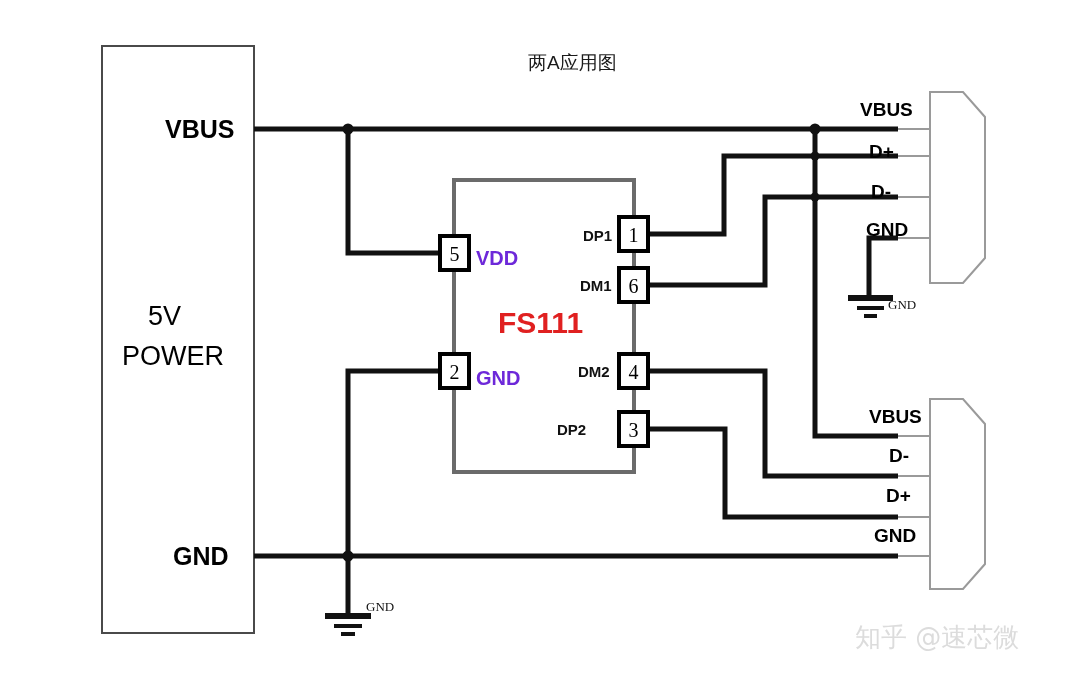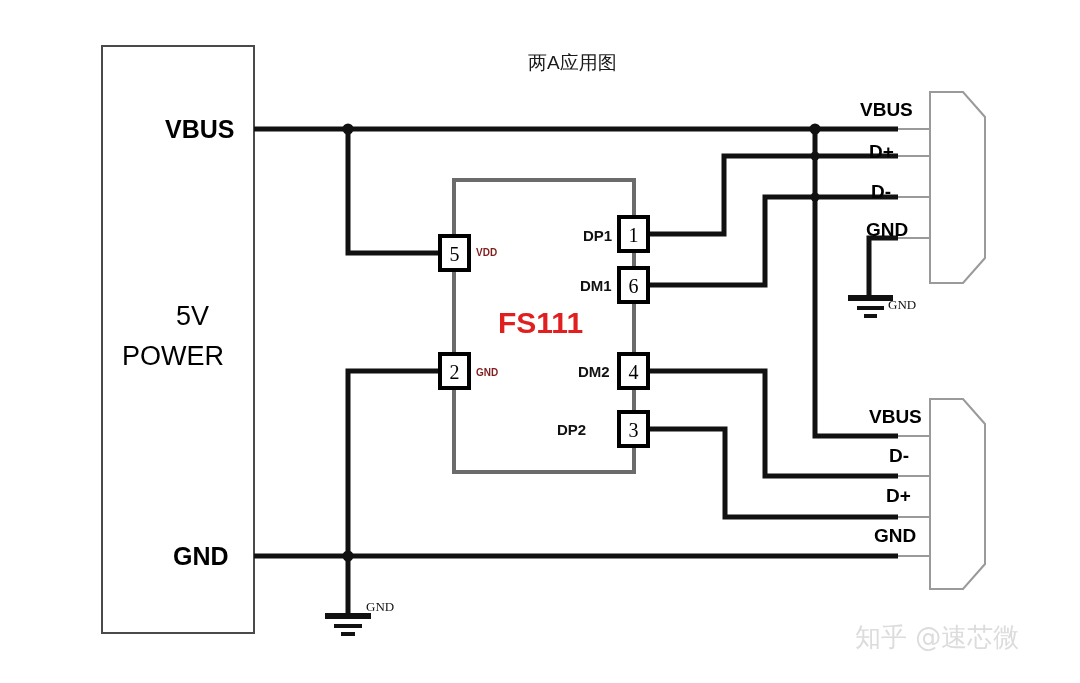--- a/index.html
+++ b/index.html
@@ -43,24 +43,24 @@
     color: #000;
     text-align: center;
   }
   .conn-pin {
     font-size: 19px;
     font-weight: bold;
     font-family: "Liberation Sans", sans-serif;
     color: #000;
   }
   .pinfn {
-    font-size: 10px;
-    font-weight: bold;
-    font-family: "Liberation Sans", sans-serif;
-    color: #7f1d1d;
+    font-size: 20px;
+    font-weight: bold;
+    font-family: "Liberation Sans", sans-serif;
+    color: #6d28d9;
   }
   .pinname {
     font-size: 15px;
     font-weight: bold;
     font-family: "Liberation Sans", sans-serif;
     color: #111;
   }
   .gnd-sym-lbl {
     font-size: 13px;
     font-family: "Liberation Serif", serif;
@@ -180,21 +180,21 @@
     <rect x="619" y="217" width="29" height="34" fill="#ffffff" stroke="#000" stroke-width="4"></rect>
     <rect x="619" y="268" width="29" height="34" fill="#ffffff" stroke="#000" stroke-width="4"></rect>
     <rect x="619" y="354" width="29" height="34" fill="#ffffff" stroke="#000" stroke-width="4"></rect>
     <rect x="619" y="412" width="29" height="34" fill="#ffffff" stroke="#000" stroke-width="4"></rect>
   </g>
 </svg>
 
 <div class="lbl title" style="left:528px; top:53px;">两A应用图</div>
 
 <div class="lbl port-big" style="left:165px; top:117px;">VBUS</div>
-<div class="lbl power-txt" style="left:176px; top:303px;">5V</div>
+<div class="lbl power-txt" style="left:148px; top:303px;">5V</div>
 <div class="lbl power-txt" style="left:122px; top:343px;">POWER</div>
 <div class="lbl port-big" style="left:173px; top:544px;">GND</div>
 
 <div class="lbl chipname" style="left:498px; top:308px; color:#e02020;">FS111</div>
 
 <div class="pinnum" style="left:440px; top:244px; width:29px;">5</div>
 <div class="pinnum" style="left:440px; top:362px; width:29px;">2</div>
 <div class="pinnum" style="left:619px; top:225px; width:29px;">1</div>
 <div class="pinnum" style="left:619px; top:276px; width:29px;">6</div>
 <div class="pinnum" style="left:619px; top:362px; width:29px;">4</div>

